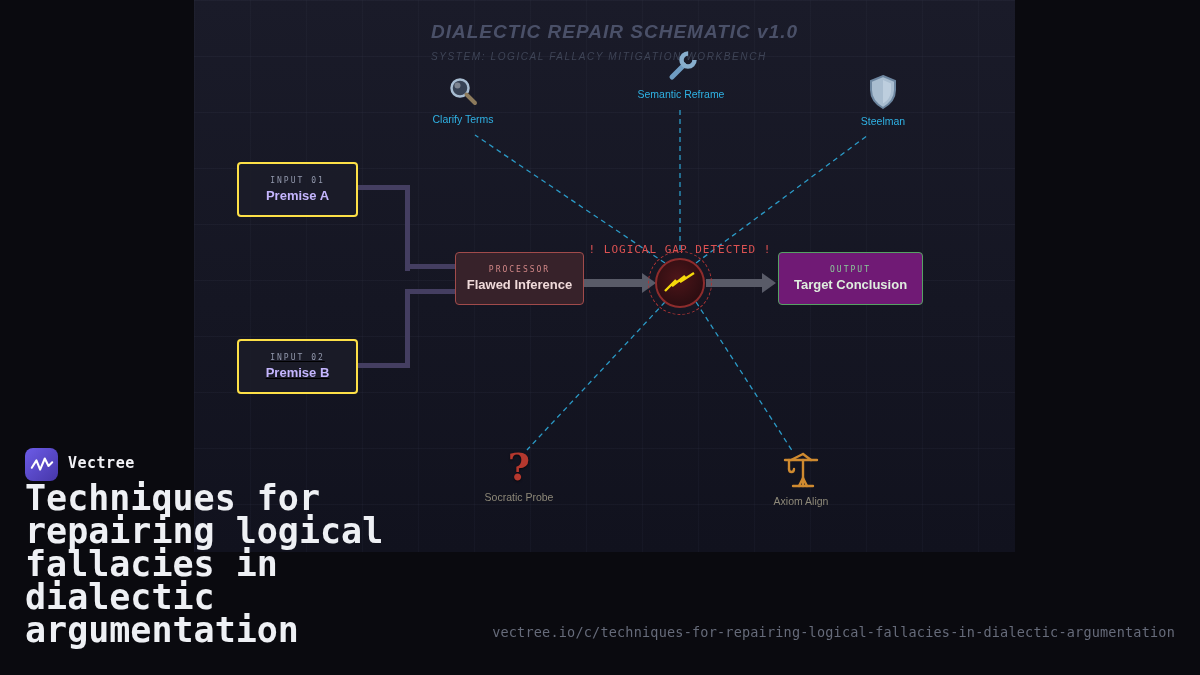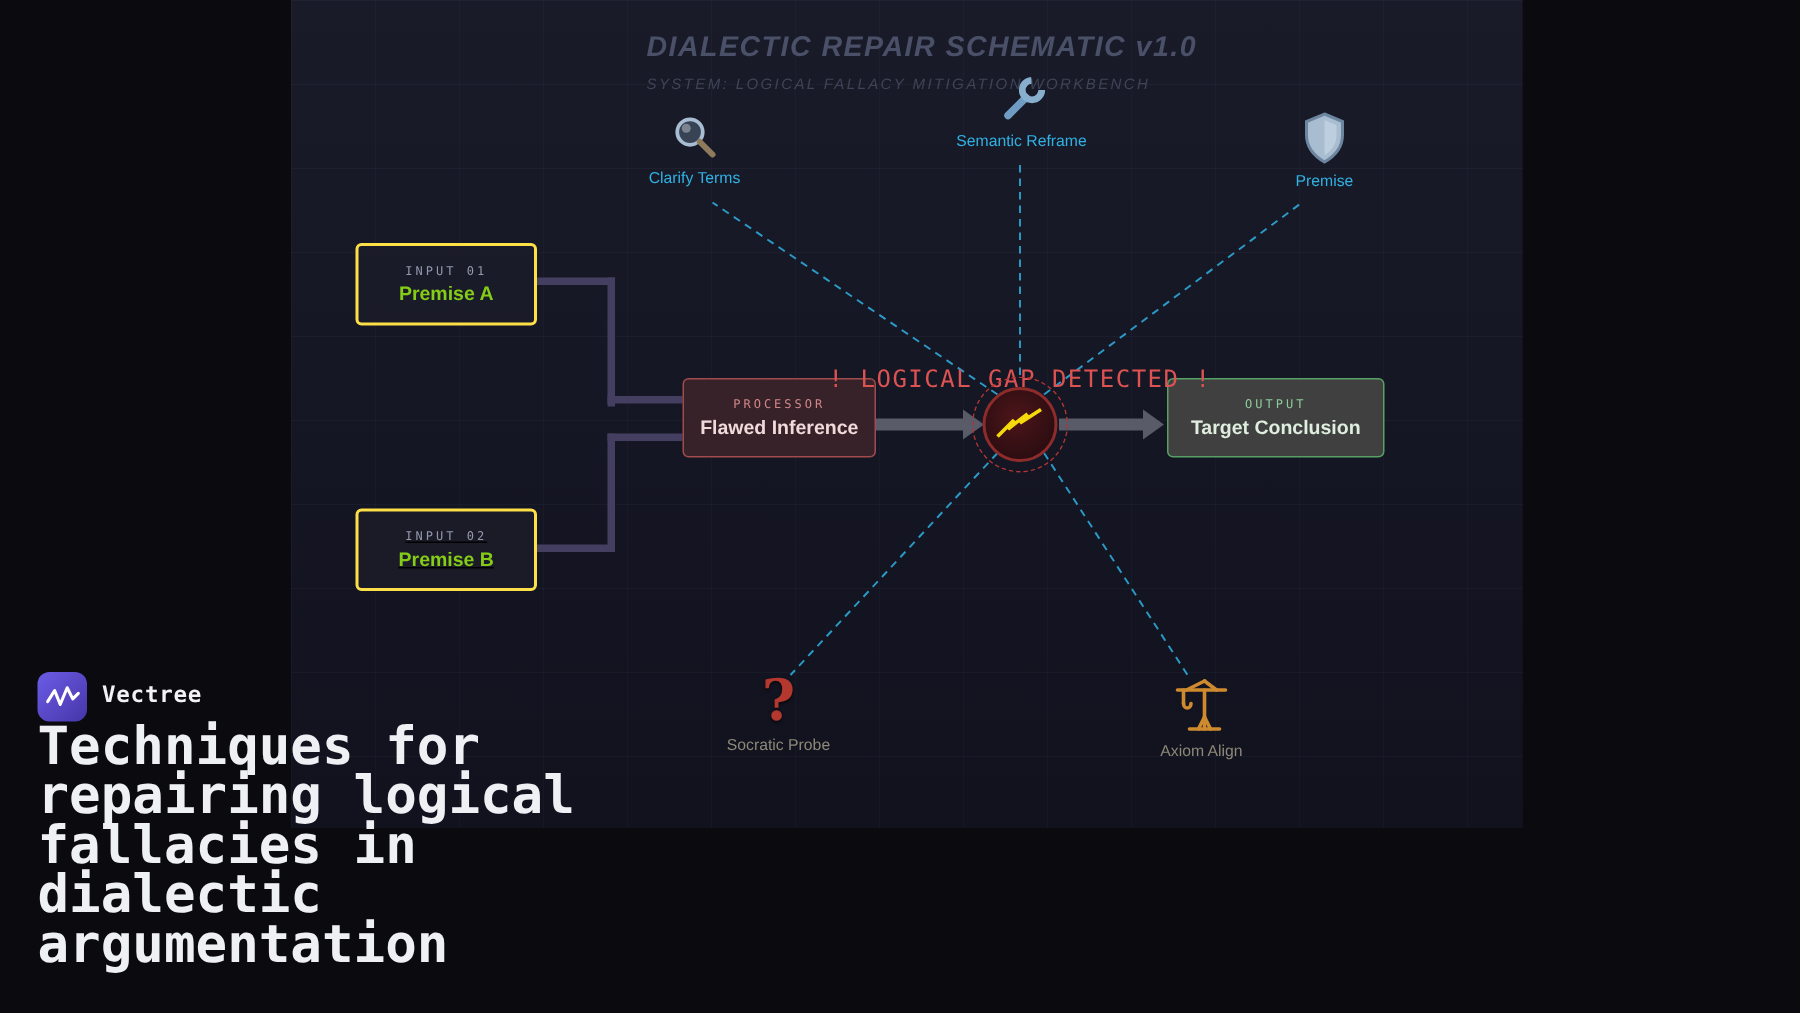--- a/index.html
+++ b/index.html
@@ -20,27 +20,27 @@
   .schema-subtitle{position:absolute;left:237px;top:51px;font-size:10px;
     letter-spacing:1.6px;color:#3e4456;}
 
   
   .fbox{position:absolute;border-radius:4px;display:flex;flex-direction:column;
     align-items:center;justify-content:center;gap:3px;box-sizing:border-box;}
   .fbox .tag{font-family:"DejaVu Sans Mono",monospace;font-size:8px;letter-spacing:2px;}
   .fbox .lbl{font-size:13px;font-weight:bold;}
   .input-box{width:121px;height:55px;background:rgba(27,28,40,0.92);border:2px solid #fde047;}
   .input-box .tag{color:#9298ac;}
-  .input-box .lbl{color:#84cc16;}
+  .input-box .lbl{color:#c4b5fd;}
   #input1{left:237px;top:162px;}
   #input2{left:237px;top:339px;text-decoration:underline;}
   .proc-box{left:455px;top:252px;width:129px;height:53px;background:#37222a;border:1px solid #a14b4b;}
   .proc-box .tag{color:#d08686;}
   .proc-box .lbl{color:#f0dada;}
-  .out-box{left:778px;top:252px;width:145px;height:53px;background:#404040;border:1px solid #56a264;}
+  .out-box{left:778px;top:252px;width:145px;height:53px;background:#701a75;border:1px solid #56a264;}
   .out-box .tag{color:#8bcb9a;}
   .out-box .lbl{color:#dfeede;}
 
   
   .conn{position:absolute;background:#443e61;}
   .c1{left:358px;top:185px;width:52px;height:5px;}
   .c2{left:405px;top:185px;width:5px;height:86px;}
   .c3{left:405px;top:264px;width:50px;height:5px;}
   .c4{left:358px;top:363px;width:52px;height:5px;}
   .c5{left:405px;top:289px;width:5px;height:79px;}
@@ -57,21 +57,21 @@
   .a2{left:762px;}
 
   
   .gap-ring{position:absolute;left:648px;top:251px;width:64px;height:64px;border-radius:50%;
     border:1.5px dashed #b03535;box-sizing:border-box;}
   .gap-node{position:absolute;left:655px;top:258px;width:50px;height:50px;border-radius:50%;
     background:radial-gradient(circle at 45% 40%, #4d1519 0%, #2b0d11 75%);
     border:2px solid #8e2c2c;box-sizing:border-box;
     display:flex;align-items:center;justify-content:center;}
   .alert-text{position:absolute;left:540px;top:243px;width:280px;text-align:center;
-    font-family:"DejaVu Sans Mono",monospace;font-size:16px;letter-spacing:1px;color:#dd5252;}
+    font-family:"DejaVu Sans Mono",monospace;font-size:11px;letter-spacing:1px;color:#dd5252;}
 
   
   .tech{position:absolute;width:140px;text-align:center;}
   .tech .ticon{display:block;margin:0 auto;}
   .tech .tlabel{display:block;margin-top:5px;font-size:10.5px;}
   .cyan .tlabel{color:#2fb1e3;}
   .muted .tlabel{color:#8d8878;}
   #tech-clarify{left:393px;top:74px;}
   #tech-semantic{left:611px;top:49px;}
   #tech-steelman{left:813px;top:74px;}
@@ -167,21 +167,21 @@
       <line x1="20.5" y1="20.5" x2="29" y2="29" stroke="#8d7b5c" stroke-width="4" stroke-linecap="round"></line>
     </svg>
     <span class="tlabel">Clarify Terms</span>
   </div>
 
   <div class="tech cyan" id="tech-steelman">
     <svg class="ticon" width="32" height="36" viewBox="0 0 32 36">
       <path d="M16 2 L28 7 V16 C28 24 23 30 16 34 C9 30 4 24 4 16 V7 Z" fill="#a9bdd0" stroke="#6d86a0" stroke-width="2"></path>
       <path d="M16 6 L24 9.5 V16 C24 22 21 26.5 16 29.5 Z" fill="#c6d5e4" opacity="0.7"></path>
     </svg>
-    <span class="tlabel">Premise</span>
+    <span class="tlabel">Steelman</span>
   </div>
 
   <div class="tech muted" id="tech-socratic">
     <span class="ticon qmark">?</span>
     <span class="tlabel">Socratic Probe</span>
   </div>
 
   <div class="tech muted" id="tech-axiom">
     <svg class="ticon" width="44" height="38" viewBox="0 0 44 38">
       <g stroke="#cf8a30" stroke-width="2.4" stroke-linecap="round" fill="none">
@@ -199,14 +199,15 @@
     <span class="tlabel">Axiom Align</span>
   </div>
 
   <div class="logo">
     <svg width="26" height="26" viewBox="0 0 28 28">
       <polyline points="3,17 8,9 12,19 17,7 21,15 25,11" fill="none" stroke="#ffffff" stroke-width="2.2" stroke-linecap="round" stroke-linejoin="round"></polyline>
     </svg>
   </div>
   <div class="brand-name">Vectree</div>
   <div class="headline">Techniques for repairing logical fallacies in dialectic argumentation</div>
+  <div class="url">vectree.io/c/techniques-for-repairing-logical-fallacies-in-dialectic-argumentation</div>
 
 </div>
 
 </body></html>

